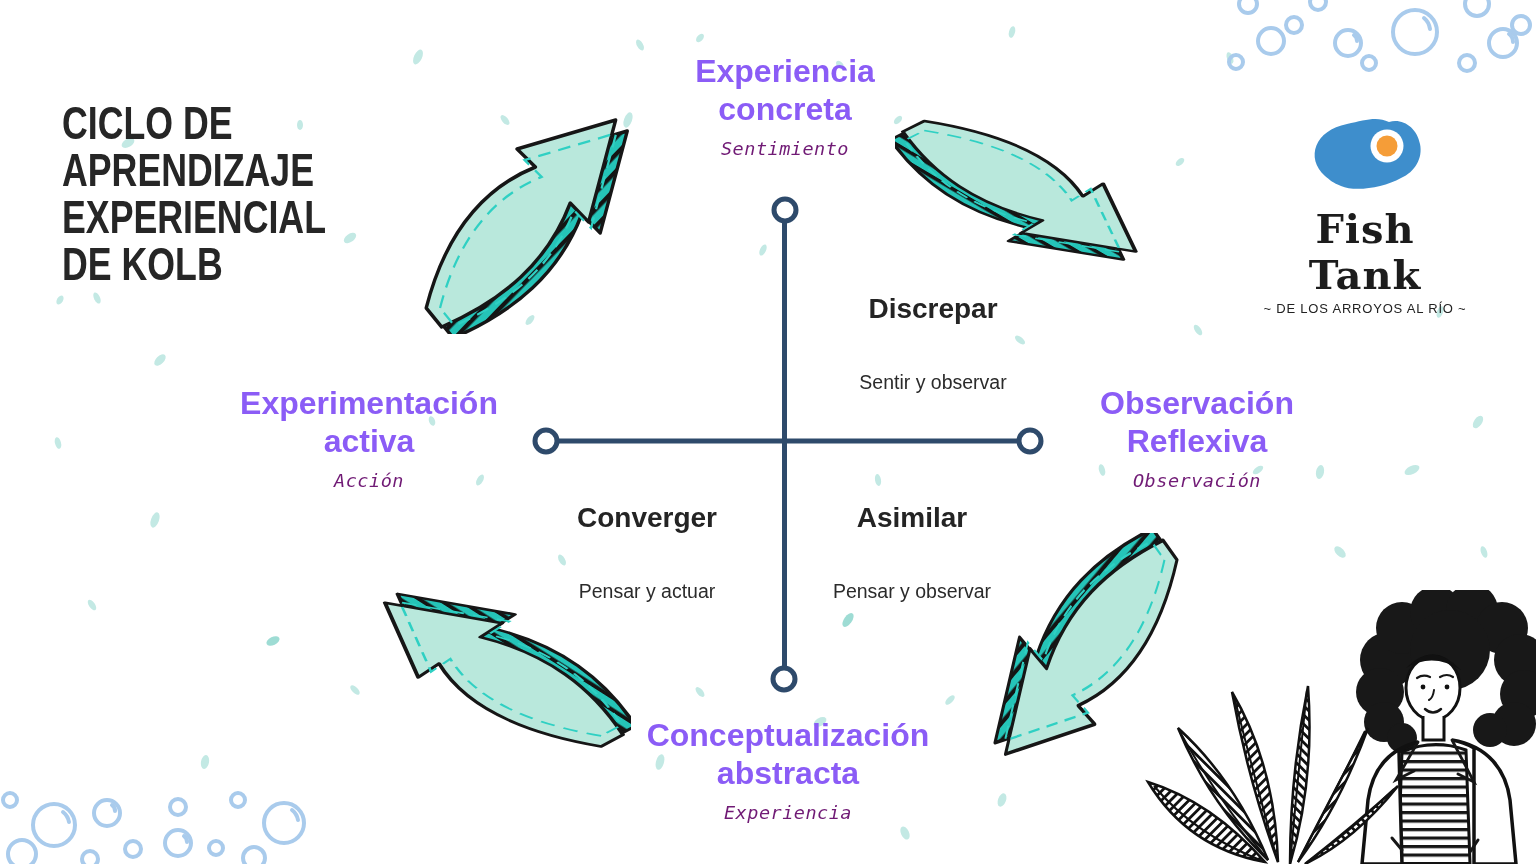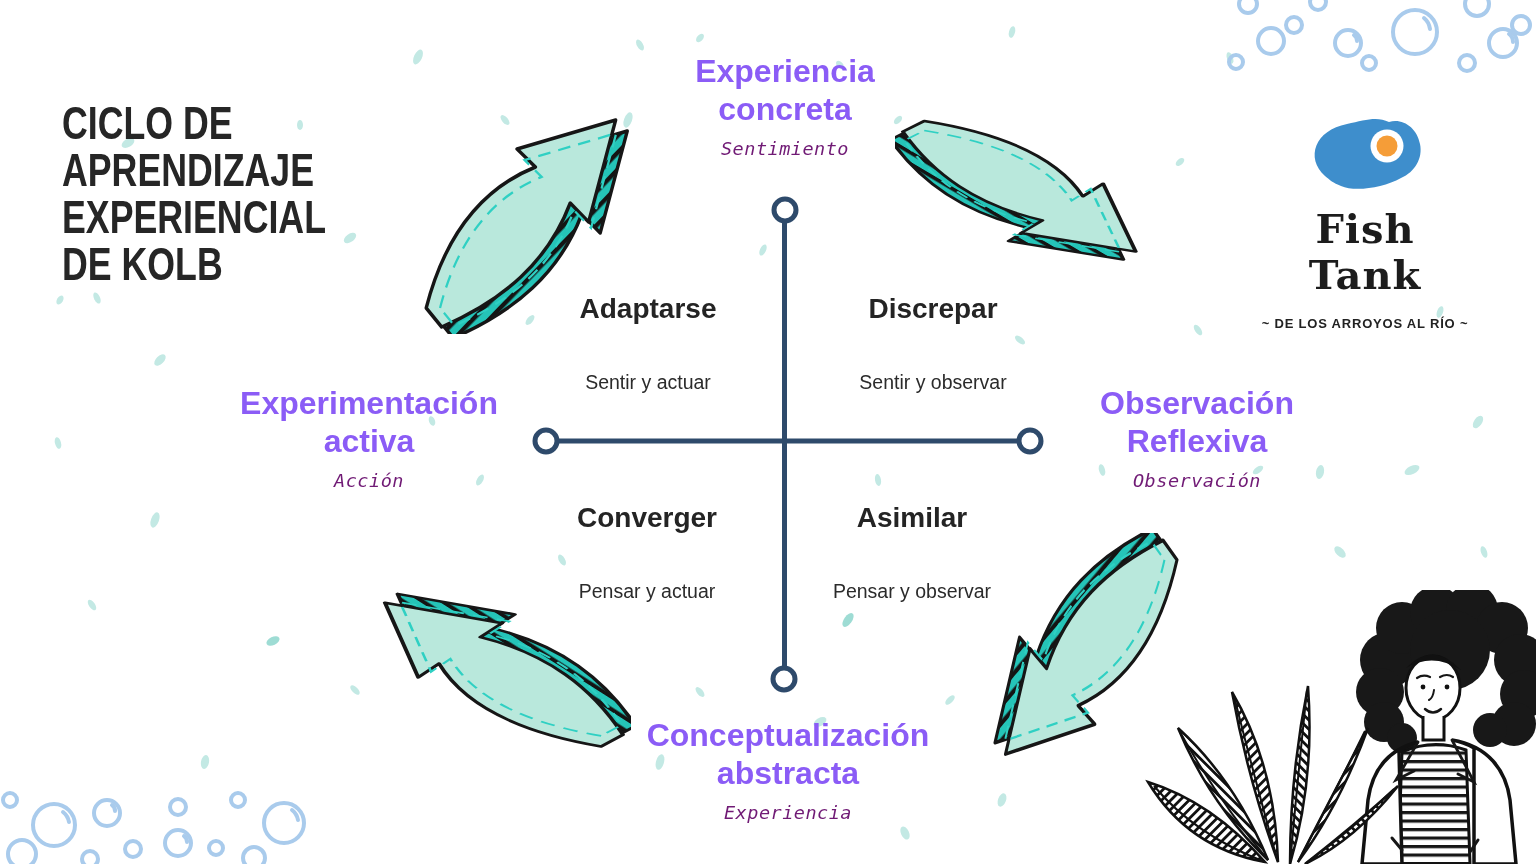--- a/index.html
+++ b/index.html
@@ -16,21 +16,21 @@
   .stage-mode{font-family:"DejaVu Sans Mono",monospace;font-style:italic;font-size:18.5px;
               color:#701a75;margin-top:10px;letter-spacing:.5px;}
   
   .quad{position:absolute;width:400px;text-align:center;z-index:5;}
   .quad-name{font-size:28px;font-weight:bold;color:#242424;}
   .quad-desc{font-size:19.5px;color:#2b2b2b;margin-top:46px;}
   
   .logo{position:absolute;left:1253px;top:106px;width:224px;text-align:center;z-index:5;}
   .logo-brand{font-family:"DejaVu Serif",serif;font-weight:bold;font-size:40px;
               line-height:46px;color:#1c1c1c;letter-spacing:1px;}
-  .logo-tagline{font-size:13px;font-weight:bold;letter-spacing:.8px;color:#222;margin-top:18px;white-space:nowrap;}
+  .logo-tagline{font-size:13px;font-weight:normal;letter-spacing:.8px;color:#222;margin-top:3px;white-space:nowrap;}
   
   .cycle-arrow{position:absolute;z-index:3;}
   .band{fill:url(#hatch);stroke:#161616;stroke-width:3.5;stroke-linejoin:round;}
   .face{fill:#b9e8dc;stroke:#161616;stroke-width:3.5;stroke-linejoin:round;}
   .dashline{fill:none;stroke:#2fd0c3;stroke-width:2.5;stroke-dasharray:14 9;}
   
   .axis{stroke:#2e4a6b;stroke-width:5;}
   .axis-dot{fill:#fff;stroke:#2e4a6b;stroke-width:5;}
   
   .bubble{fill:none;stroke:#a9cbec;stroke-width:4;}
@@ -263,24 +263,20 @@
     <div class="stage-name">Conceptualización
 abstracta</div>
     <div class="stage-mode">Experiencia</div>
   </div>
   <div class="stage" style="left:144px;top:384px">
     <div class="stage-name">Experimentación
 activa</div>
     <div class="stage-mode">Acción</div>
   </div>
 
-  <div class="quad" style="left:448px;top:293px">
-    <div class="quad-name">Adaptarse</div>
-    <div class="quad-desc">Sentir y actuar</div>
-  </div>
   <div class="quad" style="left:733px;top:293px">
     <div class="quad-name">Discrepar</div>
     <div class="quad-desc">Sentir y observar</div>
   </div>
   <div class="quad" style="left:447px;top:502px">
     <div class="quad-name">Converger</div>
     <div class="quad-desc">Pensar y actuar</div>
   </div>
   <div class="quad" style="left:712px;top:502px">
     <div class="quad-name">Asimilar</div>

